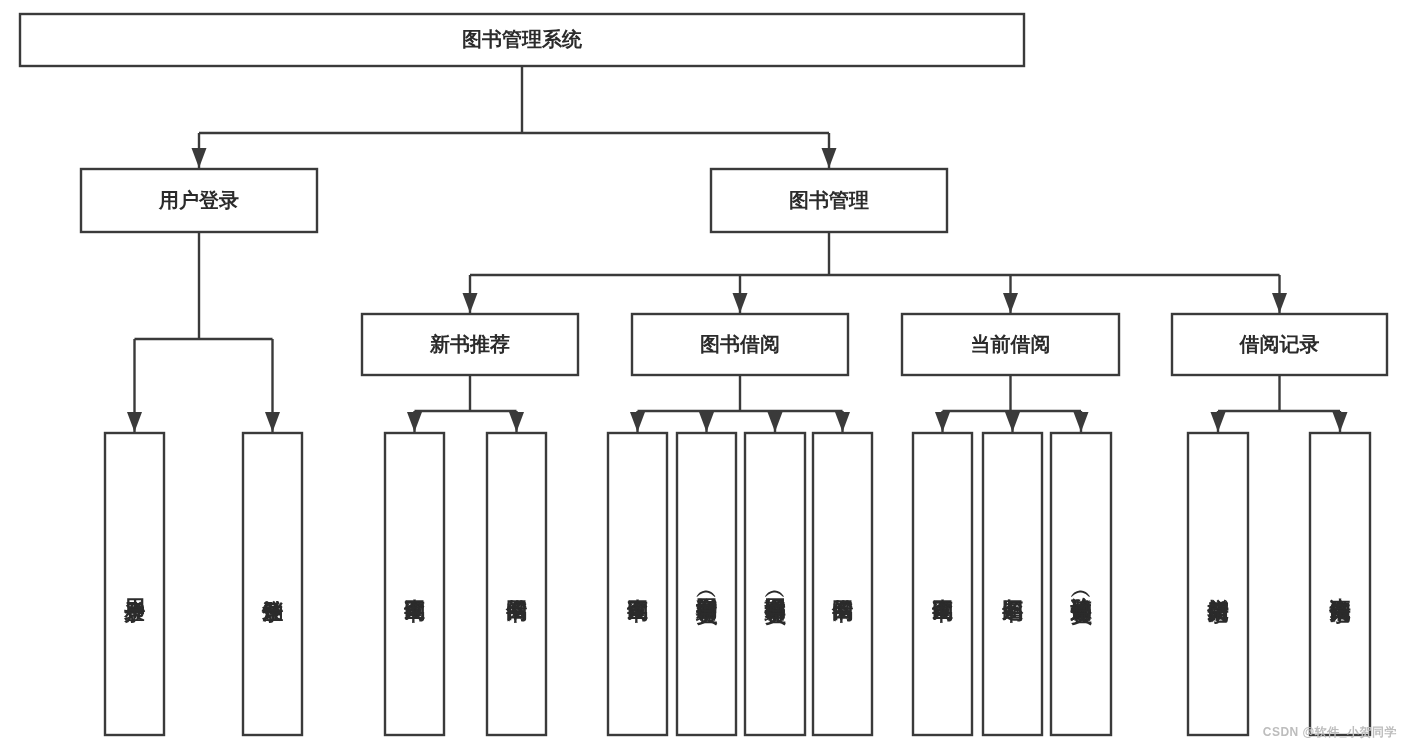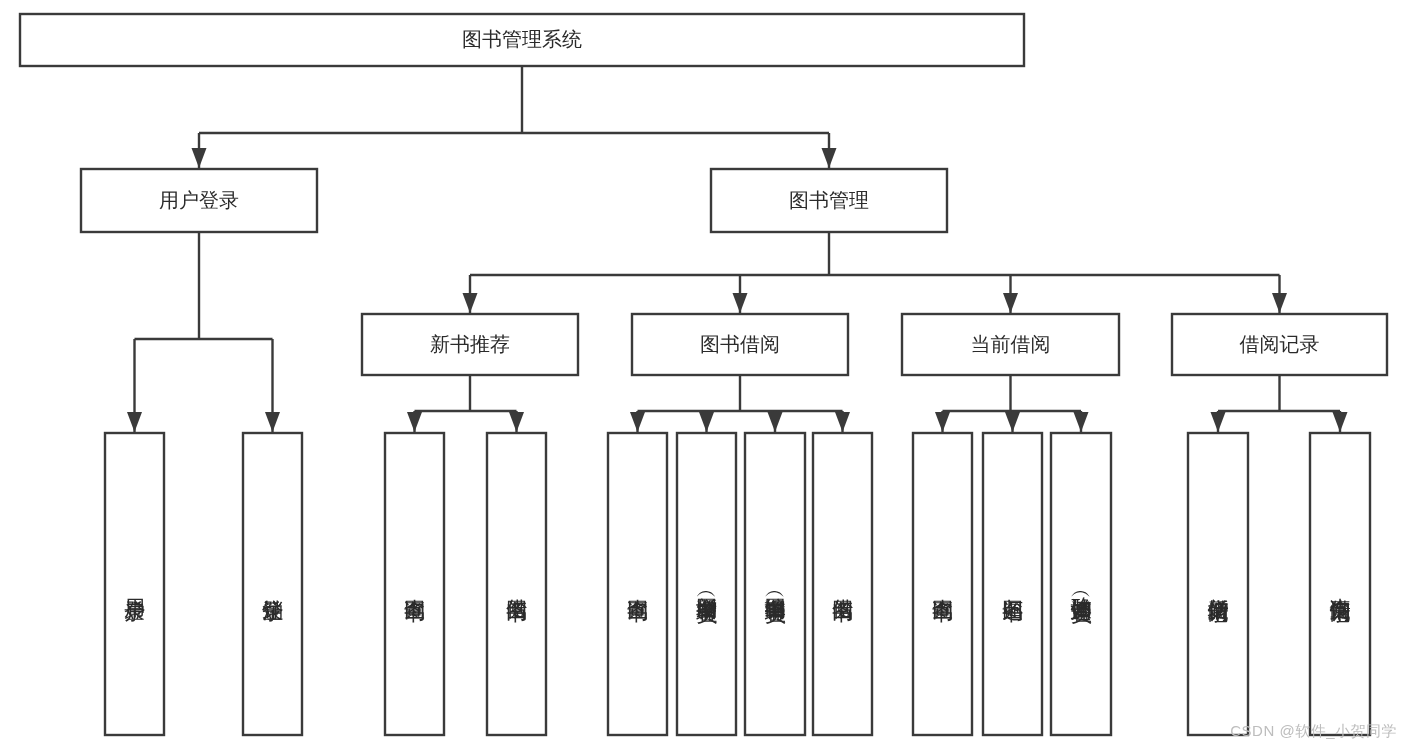--- a/index.html
+++ b/index.html
@@ -11,20 +11,21 @@
     width: 1405px;
     height: 747px;
     font-family: "Liberation Sans", "DejaVu Sans", sans-serif;
     overflow: hidden;
   }
   #diagram-root {
     position: relative;
     width: 1405px;
     height: 747px;
     background: #ffffff;
+    font-weight: bold;
   }
   svg#diagram-svg {
     position: absolute;
     left: 0;
     top: 0;
     width: 1405px;
     height: 747px;
     display: block;
   }
   .node-box {
@@ -65,21 +66,21 @@
     color: #2b2b2b;
     letter-spacing: 1px;
     white-space: nowrap;
     text-align: center;
   }
   .watermark {
     position: absolute;
     right: 8px;
     bottom: 6px;
     font-family: "Liberation Sans", "DejaVu Sans", sans-serif;
-    font-size: 15px;
+    font-size: 12px;
     color: #bdbdbd;
     letter-spacing: 0.5px;
     white-space: nowrap;
   }
 </style>
 </head>
 <body>
 
 <div id="diagram-root">
 

